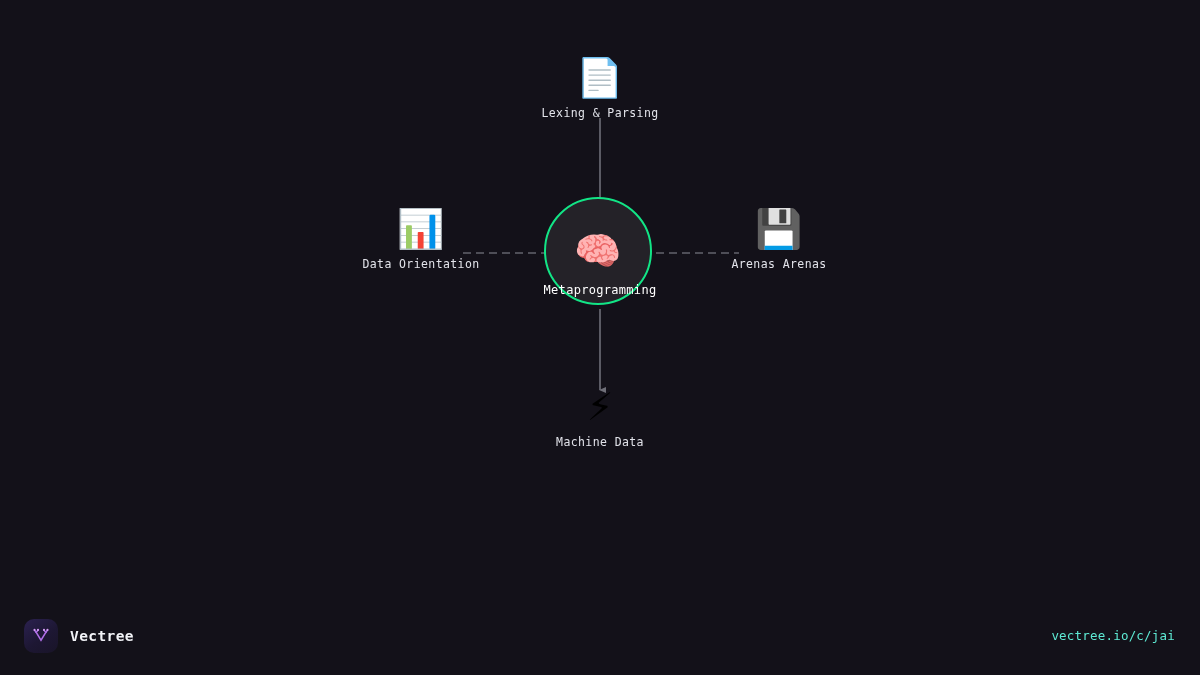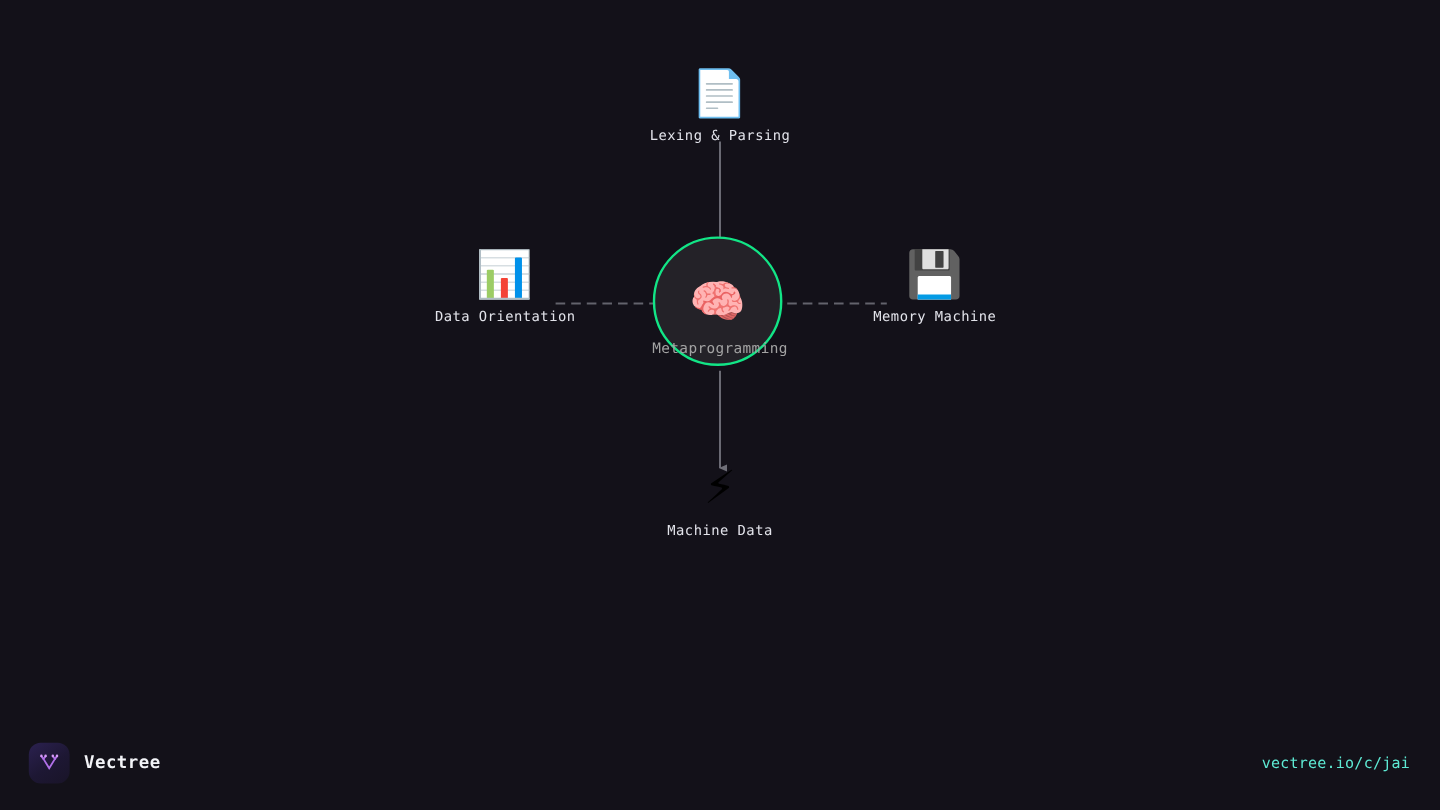--- a/index.html
+++ b/index.html
@@ -97,21 +97,21 @@
     z-index: 2;
   }
   .center-label {
     position: absolute;
     top: 86px;
     left: 50%;
     transform: translateX(-50%);
     font-family: "DejaVu Sans Mono", "Liberation Mono", monospace;
     font-size: 12px;
     letter-spacing: 0.3px;
-    color: #a3a3a3;
+    color: #ffffff;
     white-space: nowrap;
     z-index: 3;
   }
 
   
   #brand {
     position: absolute;
     left: 24px;
     bottom: 22px;
     display: flex;
@@ -185,21 +185,21 @@
     <span class="node-label">Lexing &amp; Parsing</span>
   </div>
 
   <div class="node leaf" style="left:421px; top:240px;">
     <span class="node-icon">📊</span>
     <span class="node-label">Data Orientation</span>
   </div>
 
   <div class="node leaf" style="left:779px; top:240px;">
     <span class="node-icon">💾</span>
-    <span class="node-label">Memory Machine</span>
+    <span class="node-label">Arenas Arenas</span>
   </div>
 
   <div class="node leaf" style="left:600px; top:418px;">
     <span class="node-icon">⚡</span>
     <span class="node-label">Machine Data</span>
   </div>
 
   <div class="center-node">
     <div class="center-circle">
       <span class="center-icon">🧠</span>

